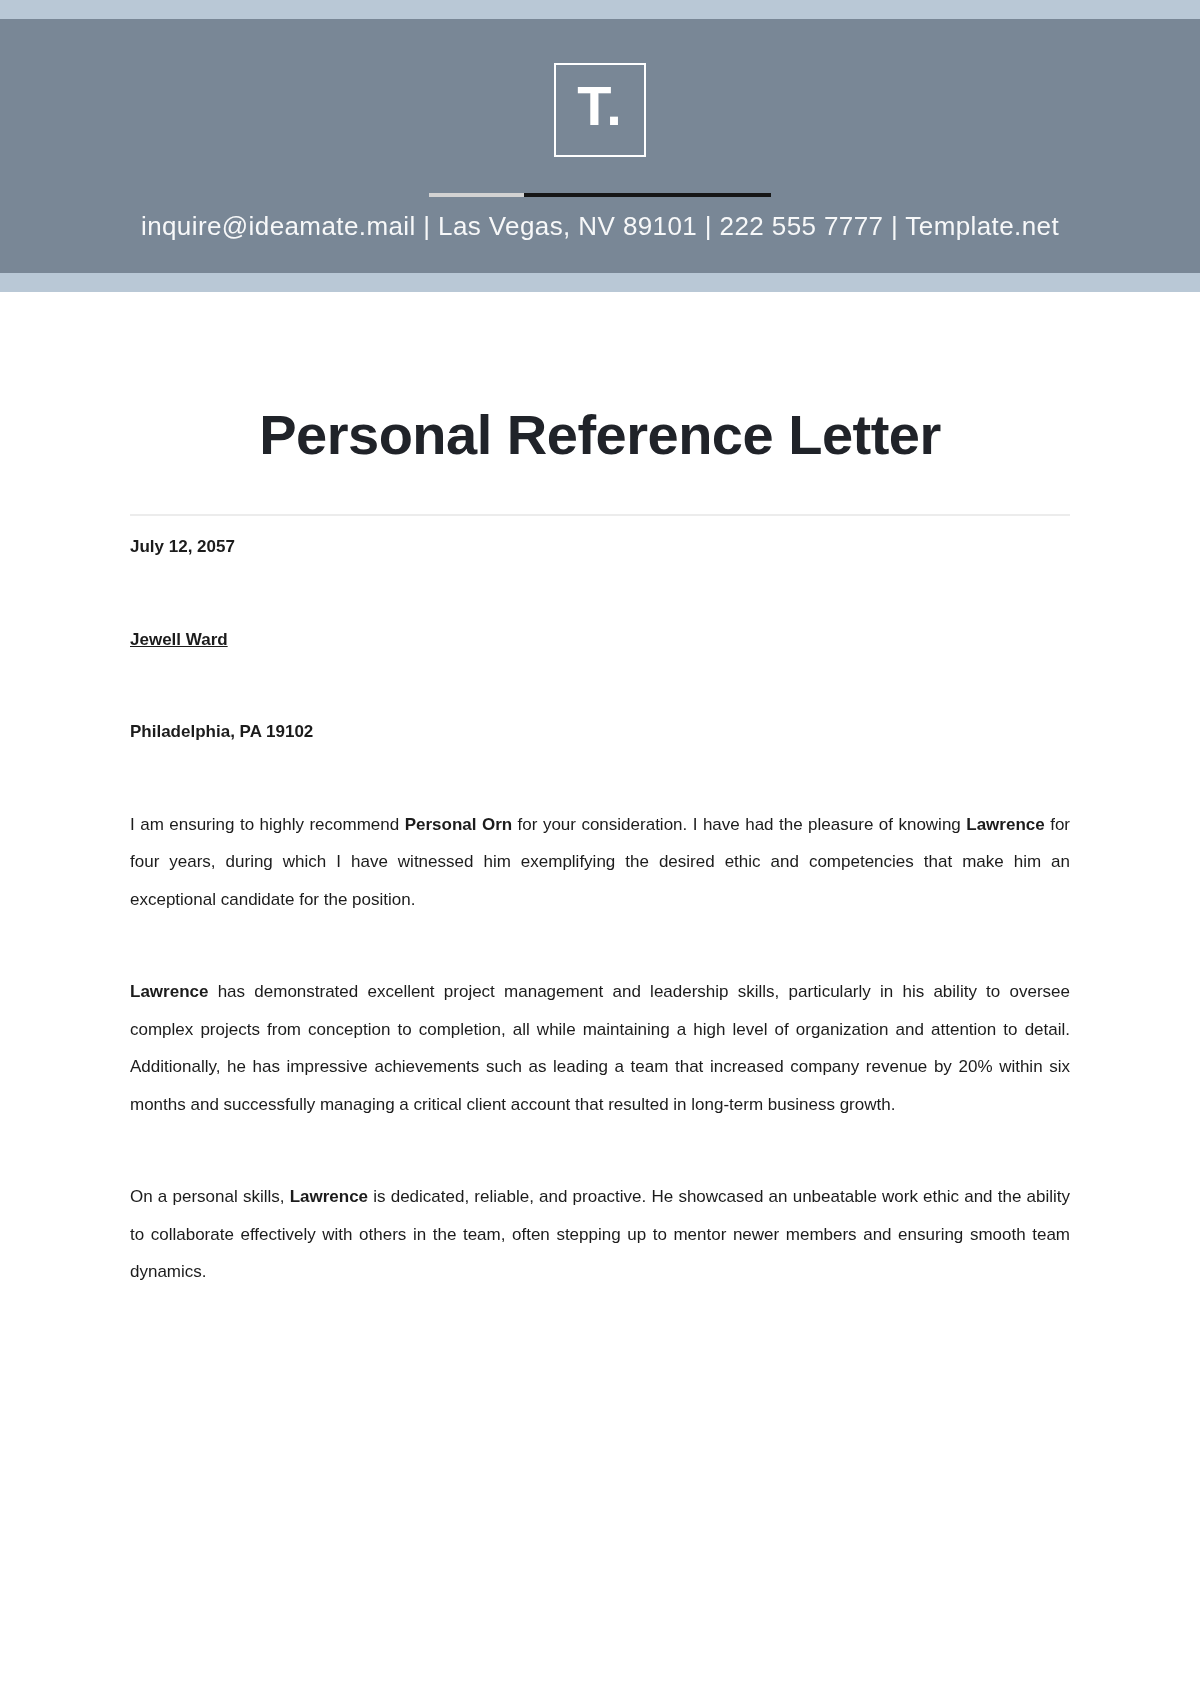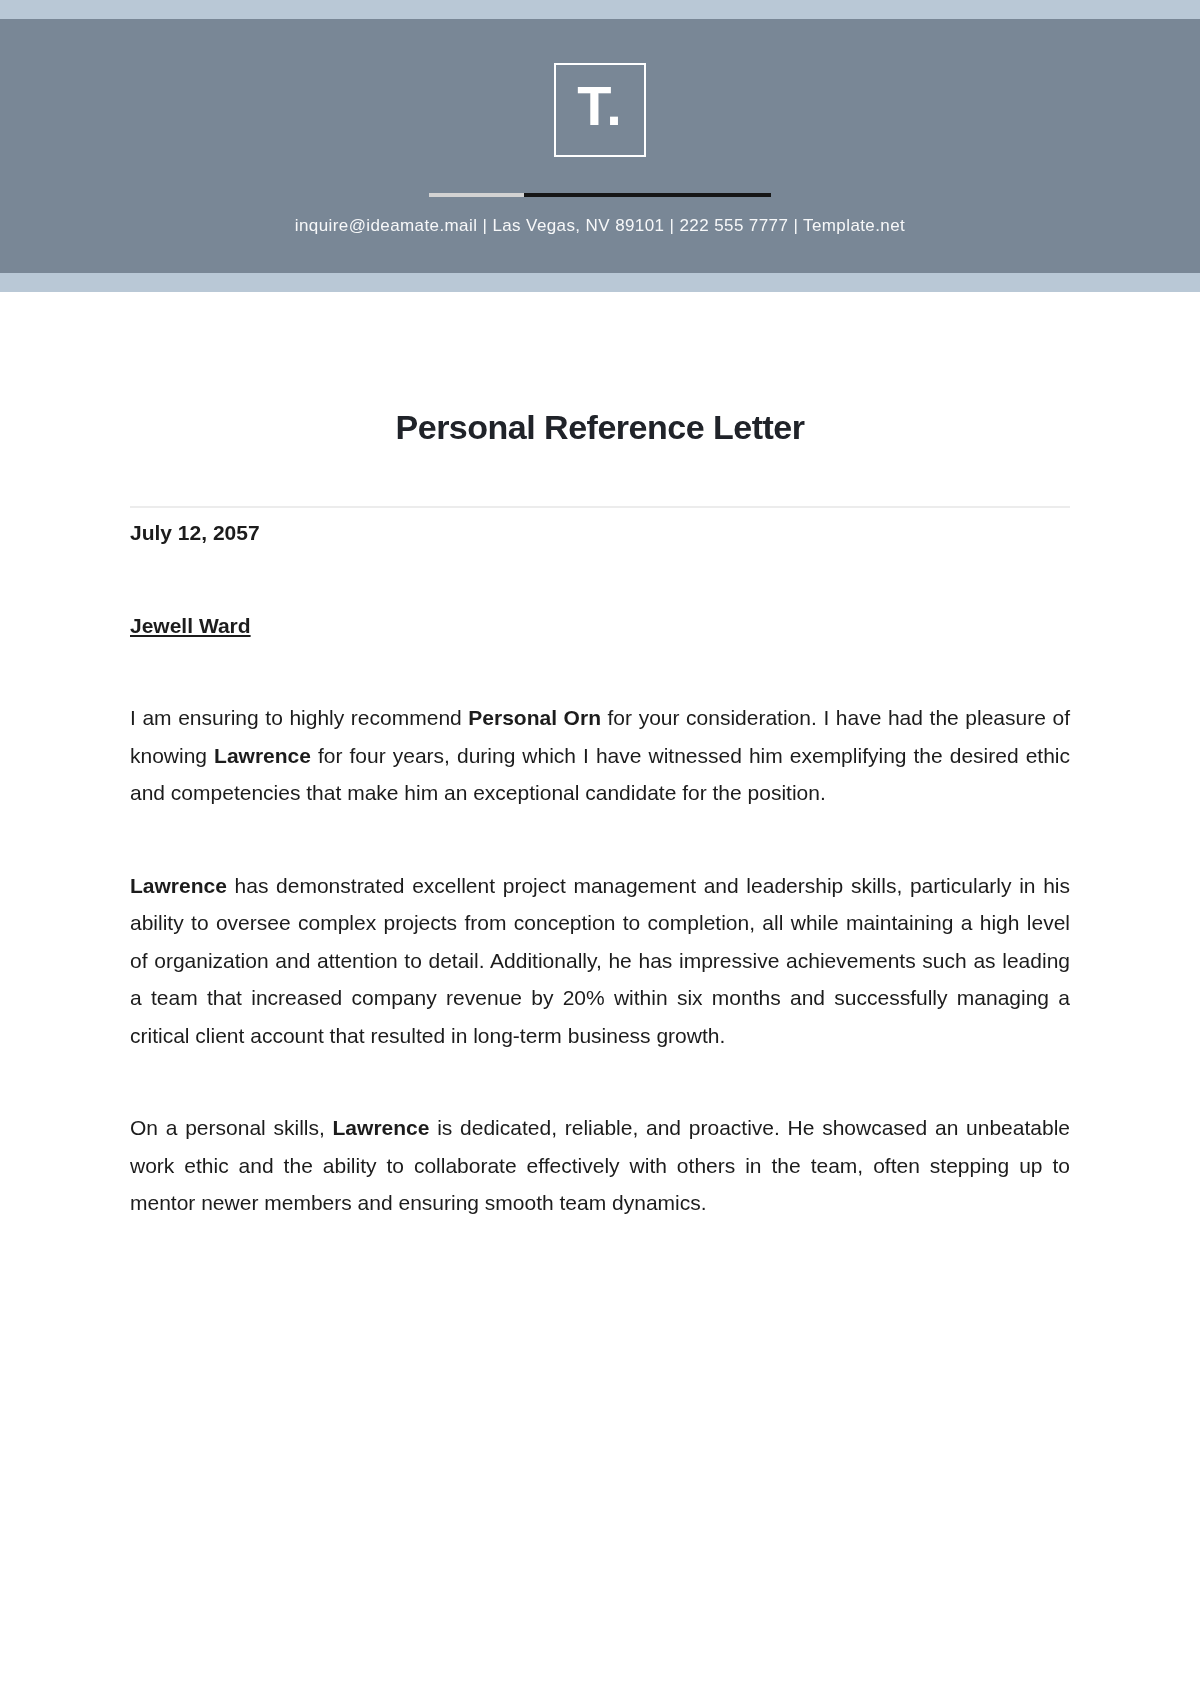--- a/index.html
+++ b/index.html
@@ -48,46 +48,46 @@
     margin-top: 36px;
     width: 342px;
     height: 4px;
     display: flex;
   }
   .deco-line .seg-light { width: 95px; height: 4px; background: #d3d3d3; }
   .deco-line .seg-dark  { flex: 1;     height: 4px; background: #161616; }
   .contact-line {
     margin-top: 16px;
     color: #f7f8f9;
-    font-size: 17px;
+    font-size: 26px;
     font-weight: 400;
     letter-spacing: 0.4px;
     line-height: 26px;
   }
   
   .page {
     padding: 106px 130px 0 130px;
   }
   .doc-title {
-    margin: 4px;
+    margin: 12px;
     text-align: center;
-    font-size: 34px;
+    font-size: 56px;
     line-height: 50px;
     font-weight: 700;
     color: #202329;
     letter-spacing: -0.5px;
   }
   .divider {
     margin-top: 54px;
     height: 2px;
     background: #ececec;
   }
   .page p {
-    margin: 6px 0 55px 0;
-    font-size: 21px;
+    margin: 12px 0 55px 0;
+    font-size: 17px;
     line-height: 37.5px;
     color: #1c1c1c;
   }
   .date-line { margin-top: 57px; font-weight: 700; }
   .recipient-name { margin-bottom: 13px; font-weight: 700; text-decoration: underline; }
   .recipient-address { font-weight: 700; }
   .body-text {
     text-align: justify;
     text-justify: inter-word;
   }
@@ -115,20 +115,21 @@
 
   <div class="page">
     <h1 class="doc-title">Personal Reference Letter</h1>
 
     <div class="divider"></div>
 
     <p class="date-line">July 12, 2057</p>
 
     <p class="recipient-name">Jewell Ward</p>
 
+    <p class="recipient-address">Philadelphia, PA 19102</p>
 
 
     <div>
         <p class="body-text"><span>I am ensuring to highly recommend </span><b>Personal Orn</b><span> for your consideration. I have had the pleasure of knowing </span><b>Lawrence</b><span> for four years, during which I have witnessed him exemplifying the desired ethic and competencies that make him an exceptional candidate for the position.</span></p>
         <p class="body-text"><b>Lawrence</b><span> has demonstrated excellent project management and leadership skills, particularly in his ability to oversee complex projects from conception to completion, all while maintaining a high level of organization and attention to detail. Additionally, he has impressive achievements such as leading a team that increased company revenue by 20% within six months and successfully managing a critical client account that resulted in long-term business growth.</span></p>
         <p class="body-text"><span>On a personal skills, </span><b>Lawrence</b><span> is dedicated, reliable, and proactive. He showcased an unbeatable work ethic and the ability to collaborate effectively with others in the team, often stepping up to mentor newer members and ensuring smooth team dynamics.</span></p>
       </div>
   </div>
 
 </div>

